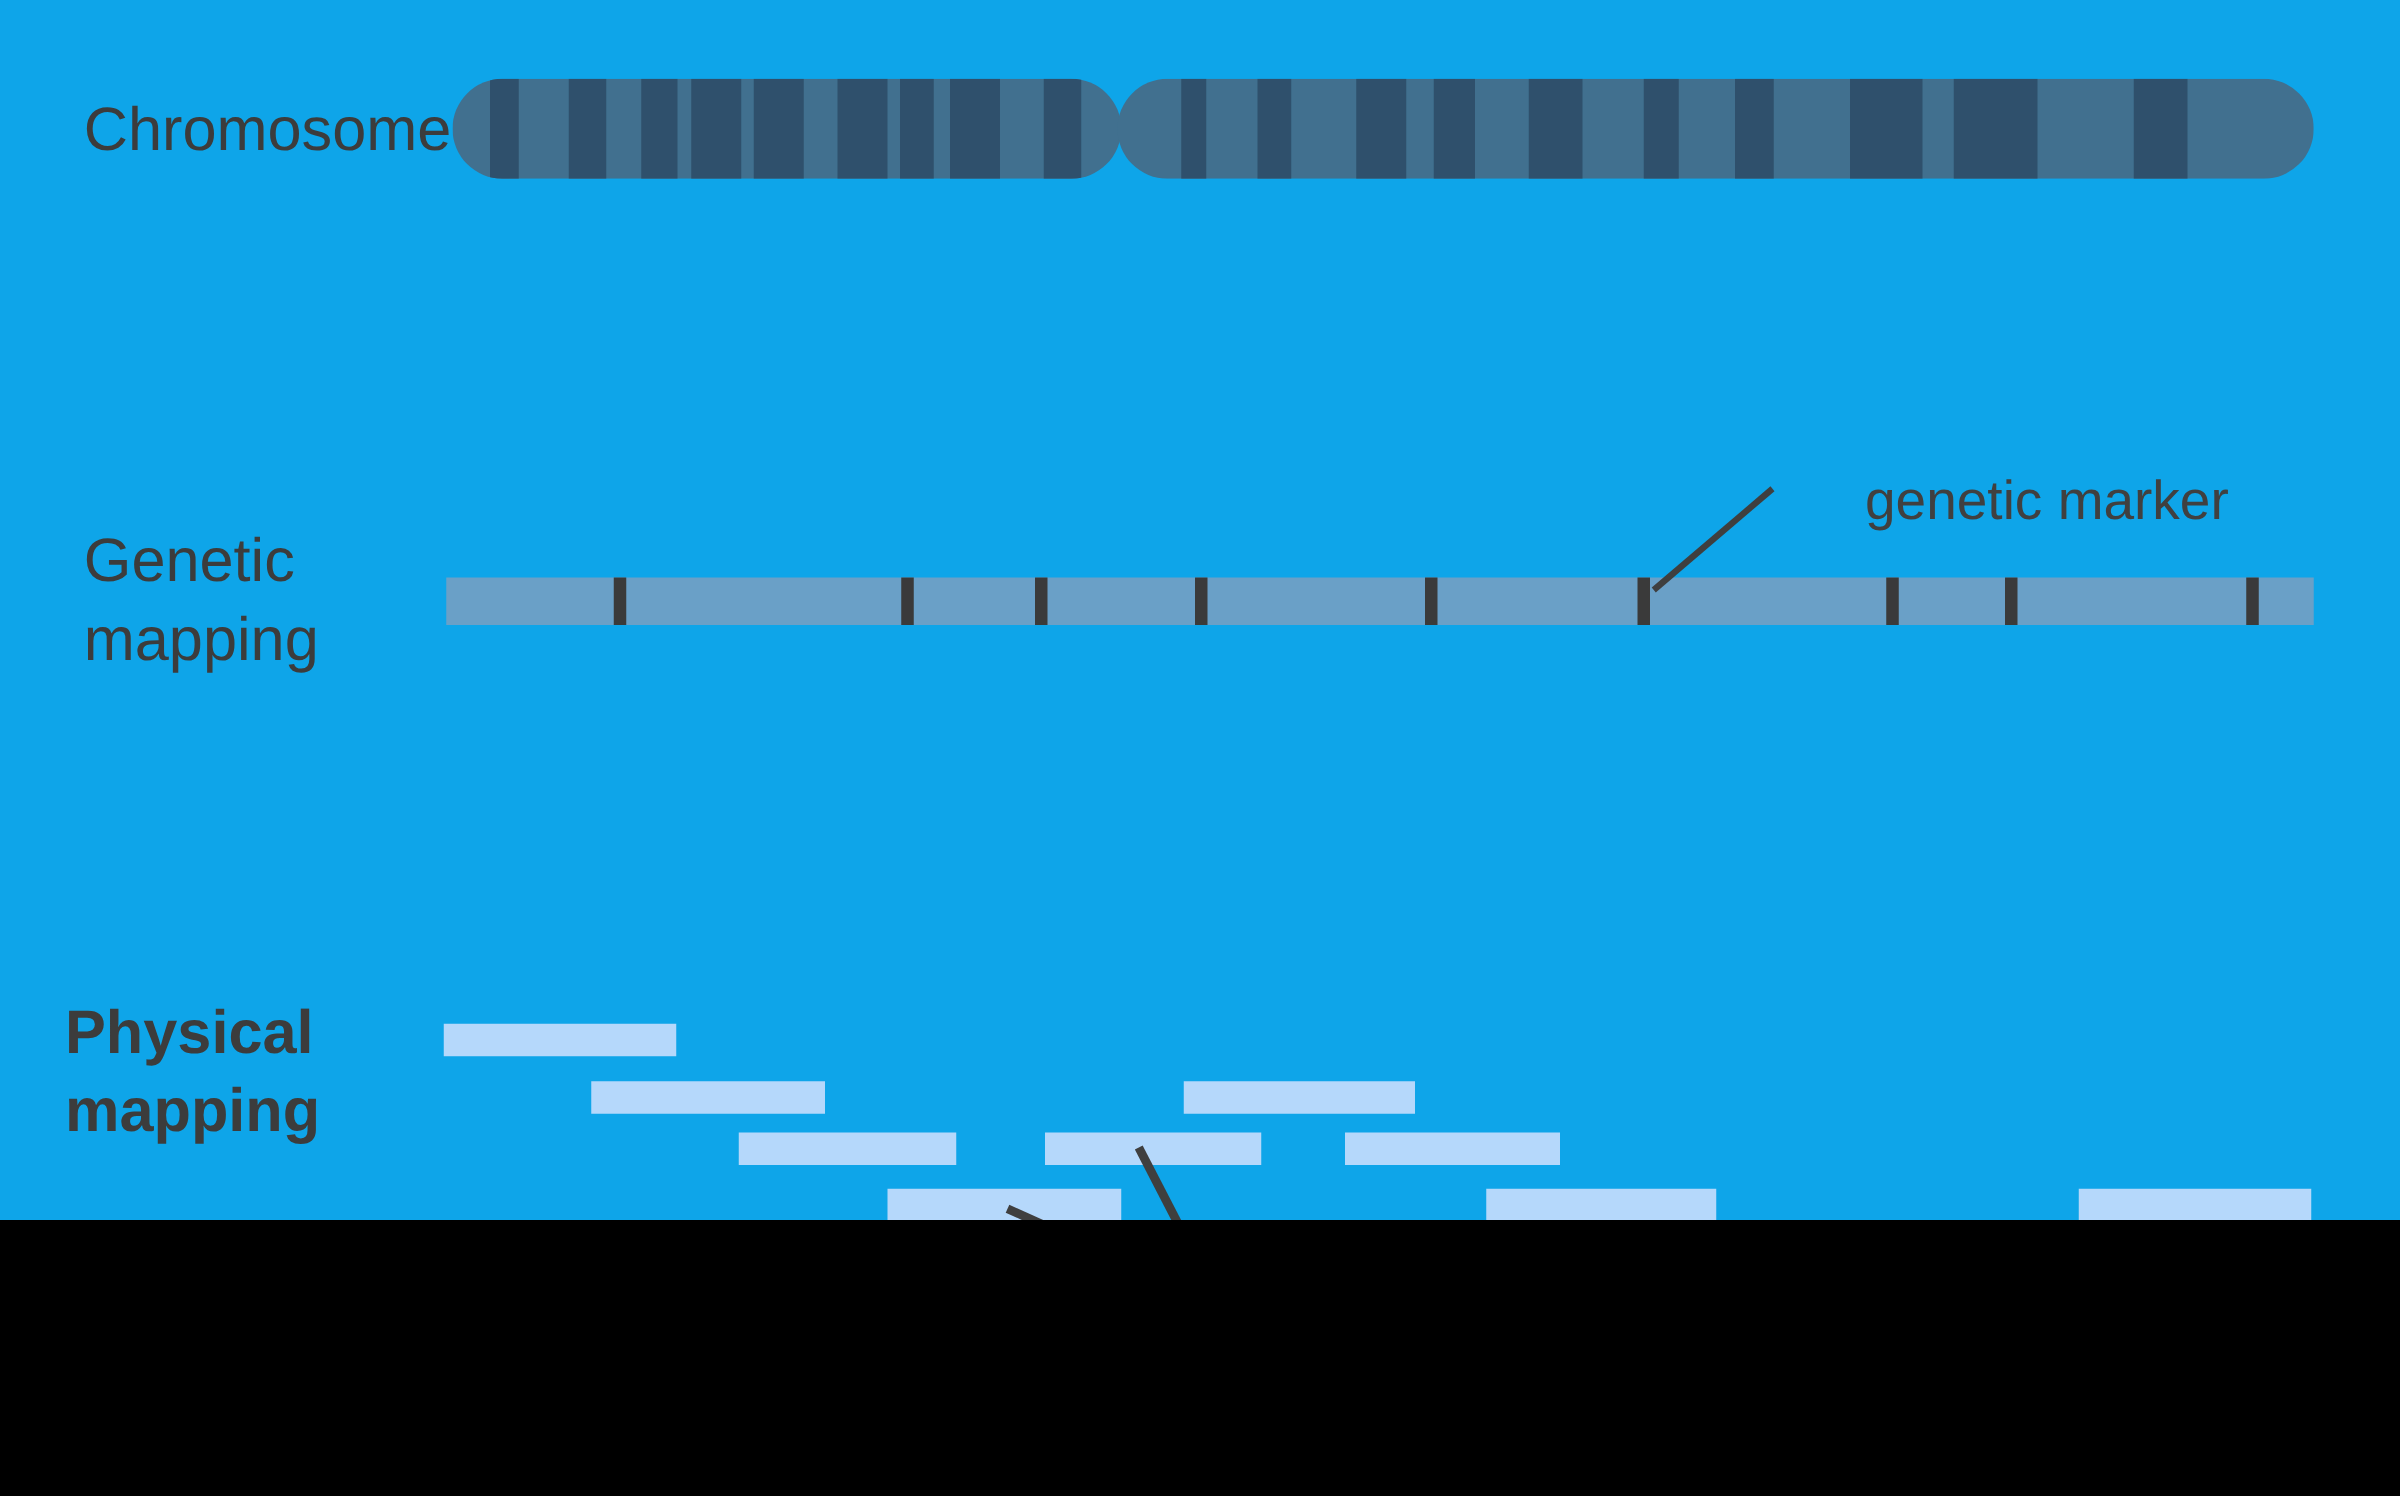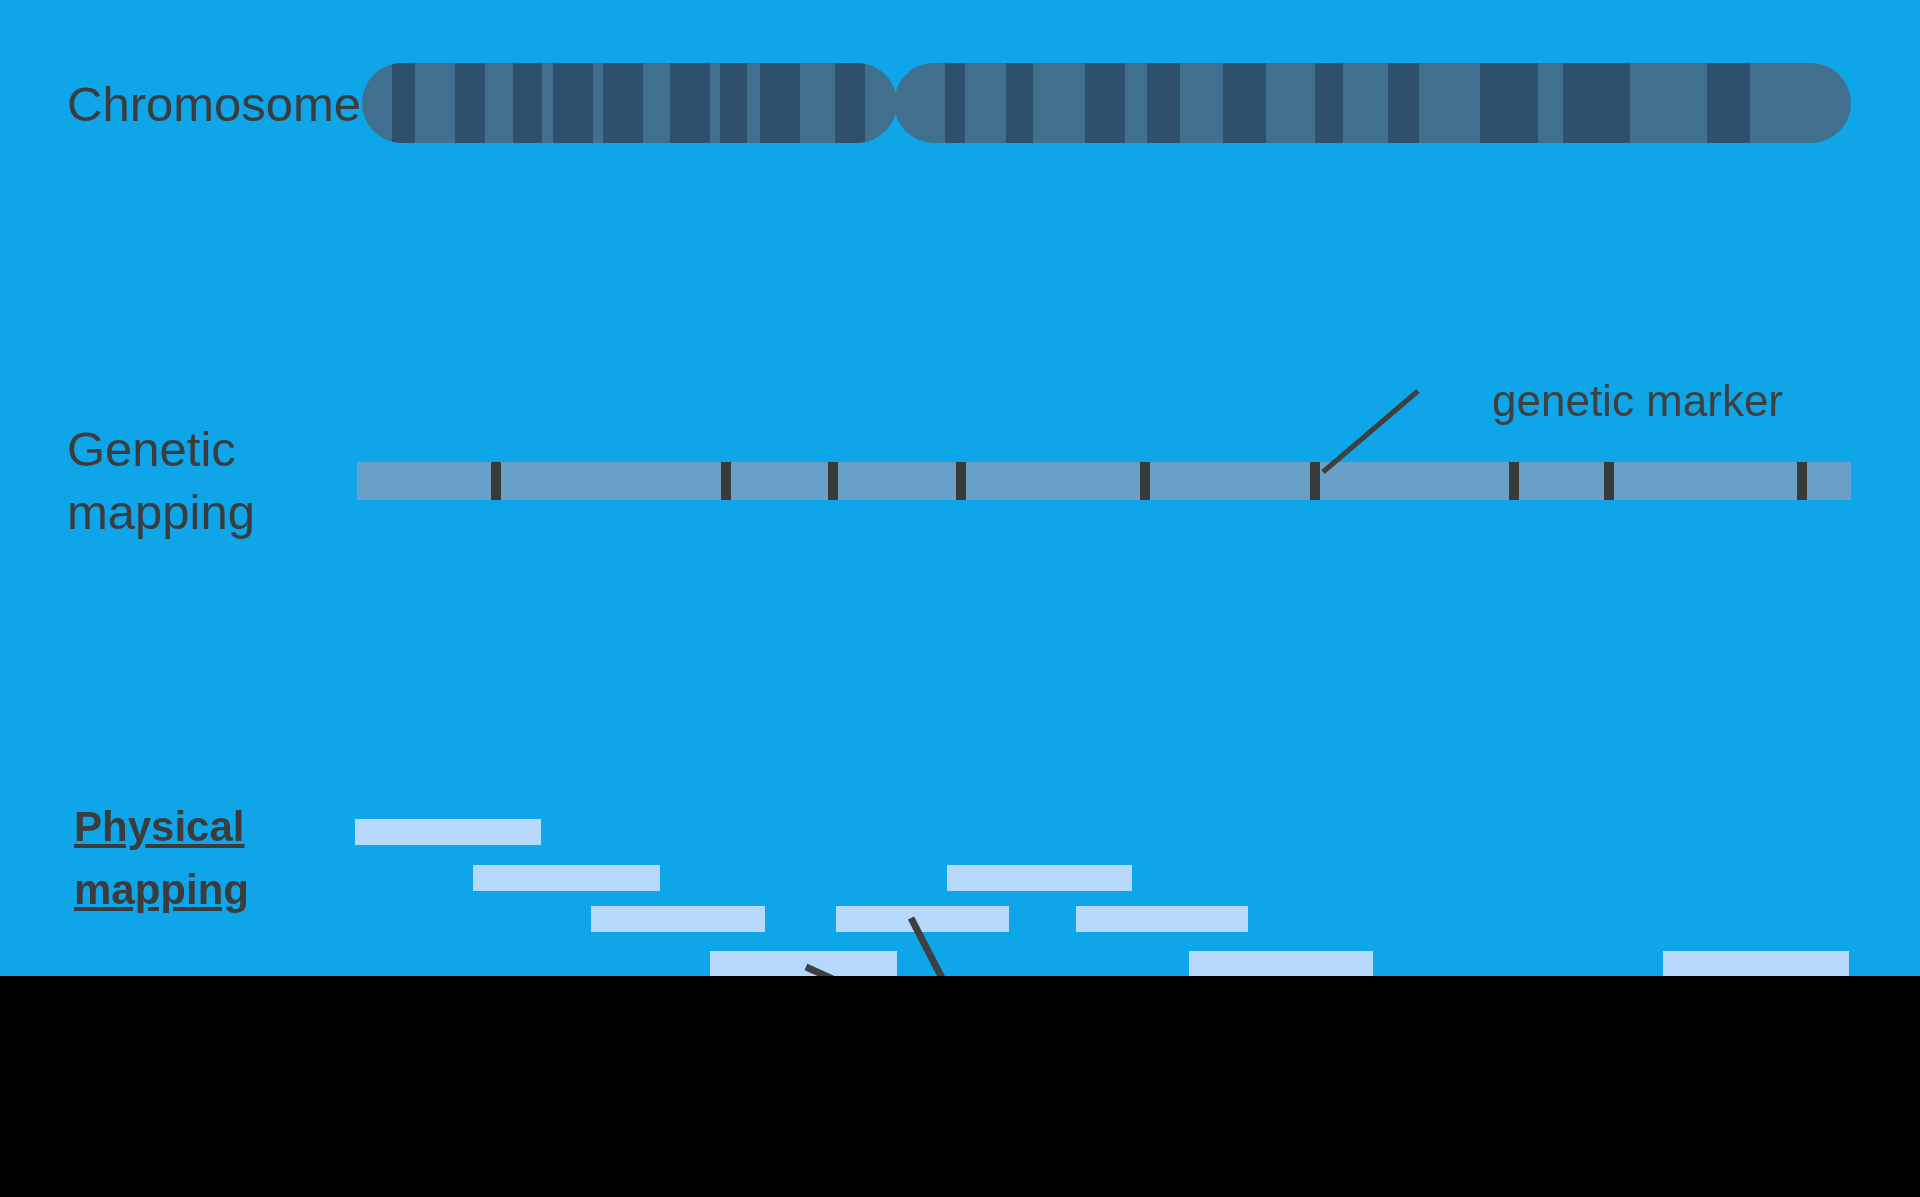--- a/index.html
+++ b/index.html
@@ -11,21 +11,21 @@
     font-family:"Liberation Sans", sans-serif;
   }
   #diagram-canvas{position:absolute;left:0;top:0;}
   .lbl{
     position:absolute;
     color:#3C3C3C;
     white-space:pre-line;
   }
   .lbl-chromosome{left:67px;top:74px;font-size:49px;line-height:60px;font-weight:400;}
   .lbl-genetic{left:67px;top:418px;font-size:49px;line-height:63px;font-weight:400;}
-  .lbl-physical{left:74px;top:795px;font-size:42px;line-height:63px;font-weight:700;text-decoration:underline;}
+  .lbl-physical{left:52px;top:795px;font-size:49px;line-height:63px;font-weight:700;}
   .ann-genetic-marker{left:1492px;top:342px;font-size:44px;line-height:50px;font-weight:400;color:#404040;margin-top:34px;}
   .ann-overlapping{left:994px;top:1038px;font-size:44px;line-height:50px;font-weight:400;color:#404040;}
 </style>
 </head>
 <body>
 
 <div id="stage">
   <svg id="diagram-canvas" width="1920" height="1197" viewBox="0 0 1920 1197">
       <defs>
         <marker id="arw" viewBox="0 0 10 10" refX="9" refY="5" markerWidth="36" markerHeight="36" orient="auto" markerUnits="userSpaceOnUse">

